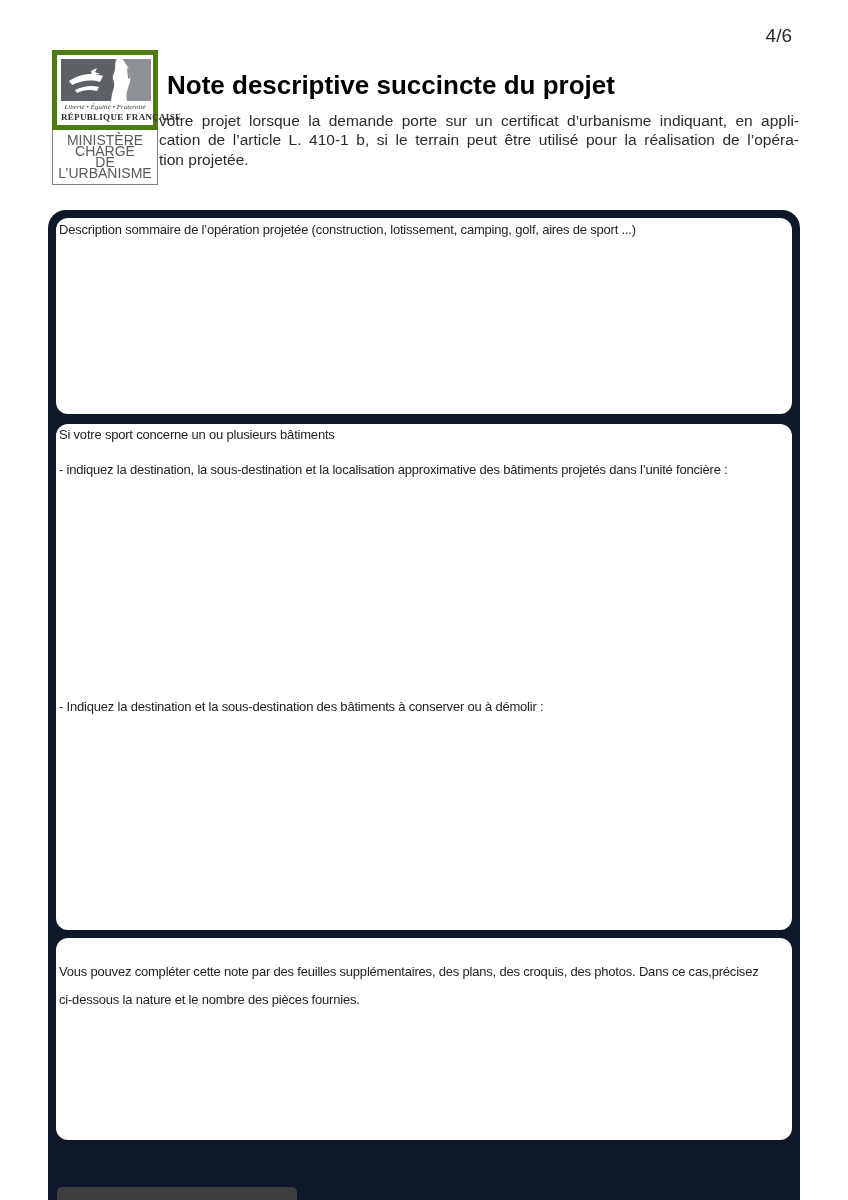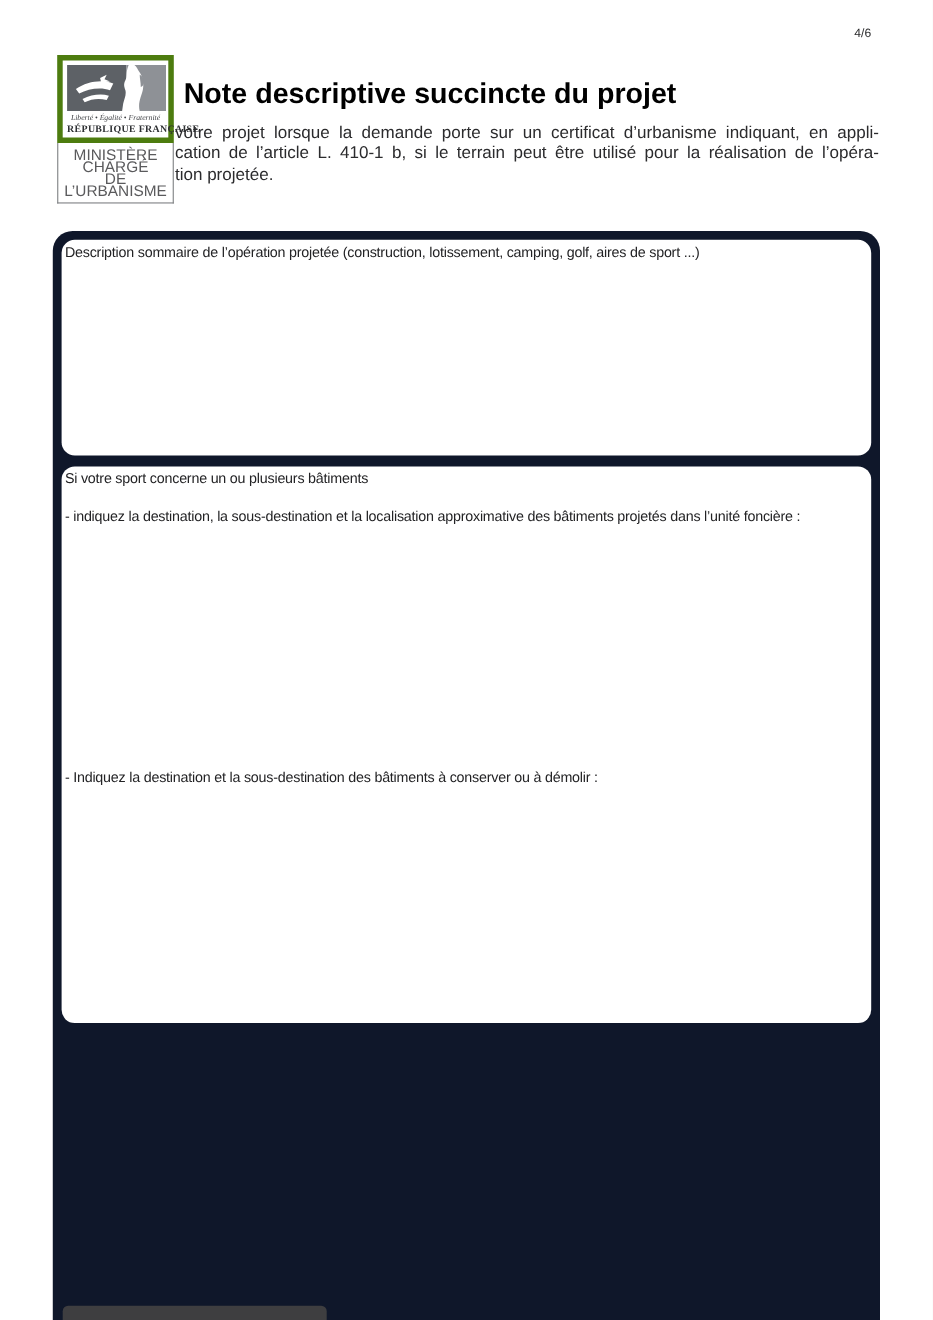--- a/index.html
+++ b/index.html
@@ -15,21 +15,21 @@
     height: 1200px;
     background: #ffffff;
     overflow: hidden;
   }
 
   
   .page-number {
     position: absolute;
     top: 25px;
     right: 56px;
-    font-size: 11px;
+    font-size: 19px;
     color: #2a2a2c;
   }
 
   
   .logo-block {
     position: absolute;
     left: 52px;
     top: 50px;
     width: 106px;
   }
@@ -182,18 +182,23 @@
     </div>
 
     <div class="field-box box-buildings">
       <div class="field-label">Si votre sport concerne un ou plusieurs bâtiments</div>
       <div class="field-label prompt-projected">- indiquez la destination, la sous-destination et la localisation approximative des bâtiments projetés dans l’unité foncière :</div>
       <div class="field-value"></div>
       <div class="field-label prompt-keep-demolish">- Indiquez la destination et la sous-destination des bâtiments à conserver ou à démolir :</div>
       <div class="field-value"></div>
     </div>
 
+    <div class="field-box box-attachments">
+      <div class="field-label">Vous pouvez compléter cette note par des feuilles supplémentaires, des plans, des croquis, des photos. Dans ce cas,précisez</div>
+      <div class="field-label">ci-dessous la nature et le nombre des pièces fournies.</div>
+      <div class="field-value"></div>
+    </div>
 
   </div>
 
   <div class="next-section-edge"></div>
 
 </div>
 
 </body></html>

